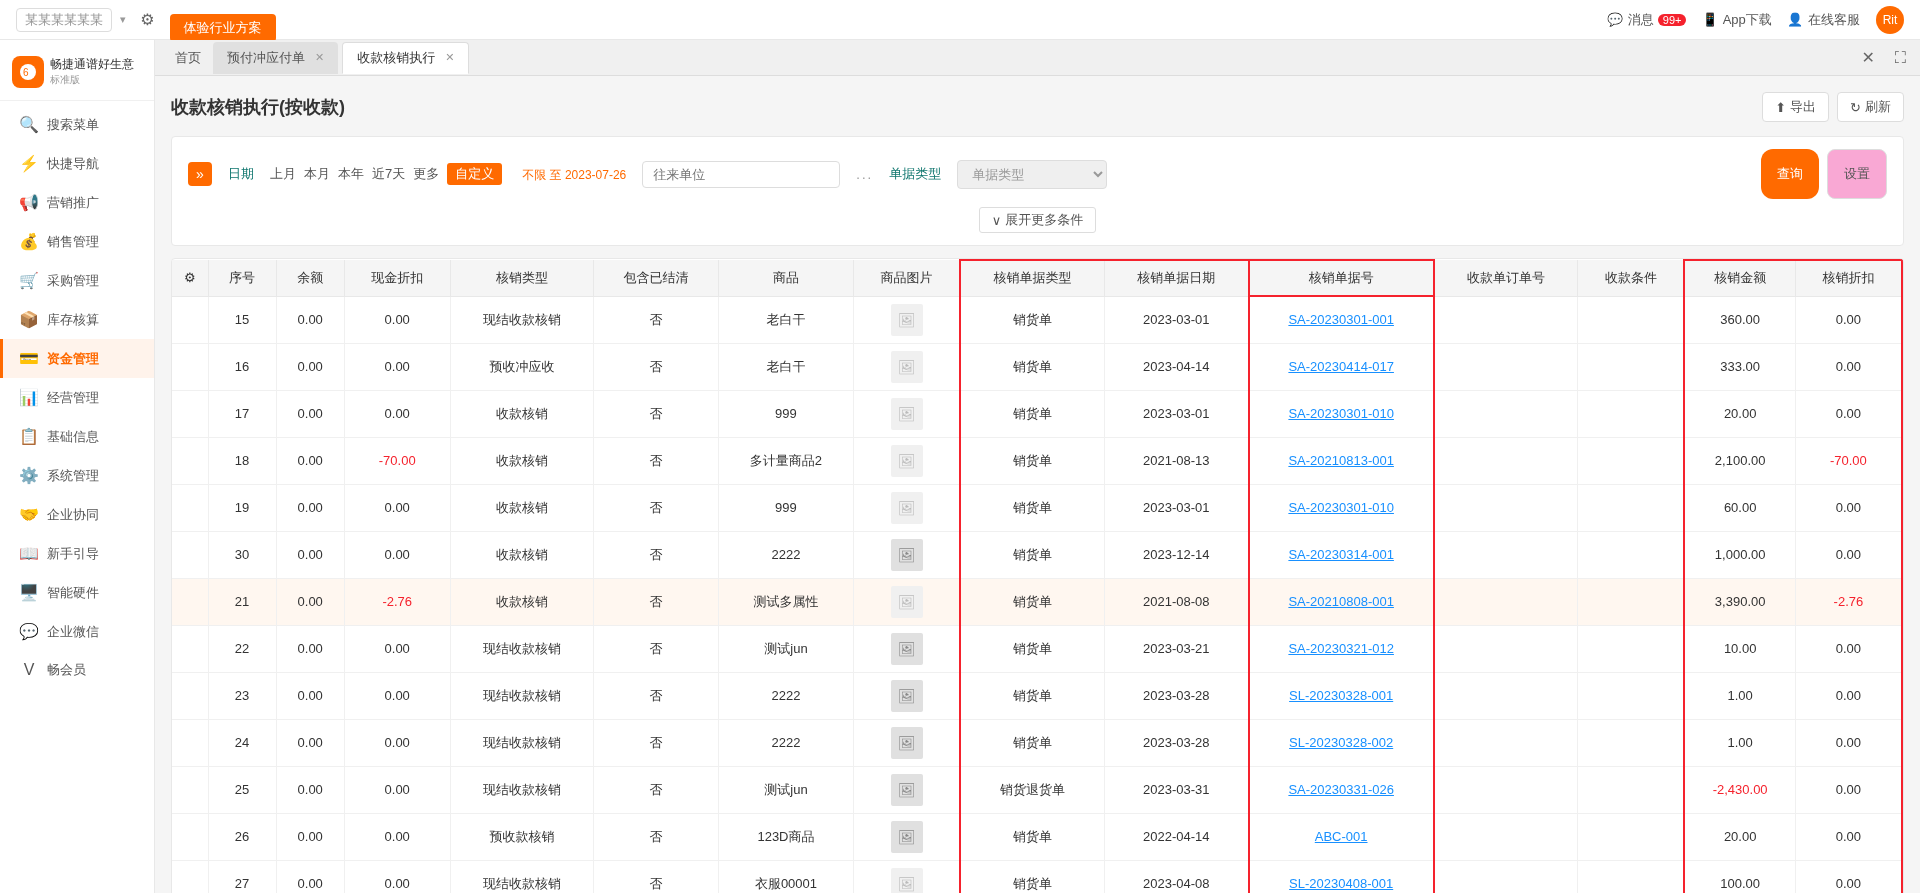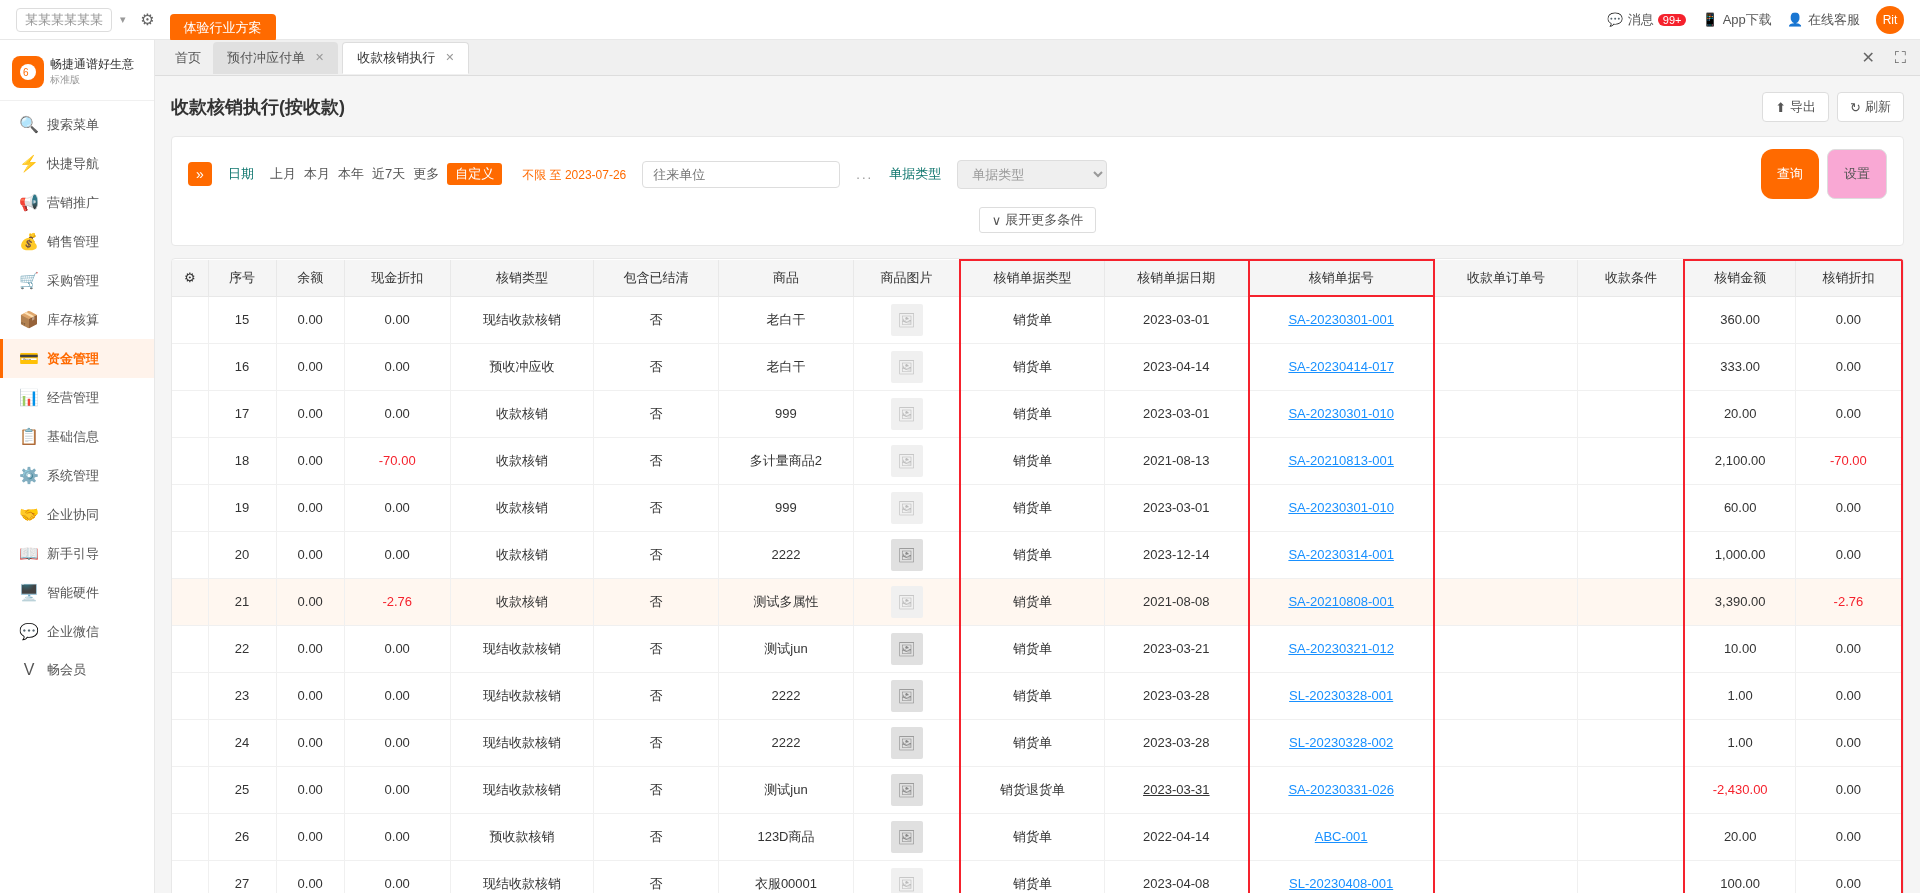--- a/index.html
+++ b/index.html
@@ -365,21 +365,21 @@
                   <td style="border-left: 2px solid rgb(245, 34, 45);">销货单</td>
                   <td style="border-right: 2px solid rgb(245, 34, 45);">2023-03-01</td>
                   <td style="border-left: 2px solid rgb(245, 34, 45); border-right: 2px solid rgb(245, 34, 45);"><a class="link" href="#">SA-20230301-010</a></td>
                   <td></td>
                   <td></td>
                   <td style="border-left: 2px solid rgb(245, 34, 45);">60.00</td>
                   <td style="border-right: 2px solid rgb(245, 34, 45);">0.00</td>
                 </tr>
                 <tr>
                   <td></td>
-                  <td>20</td>
+                  <td>30</td>
                   <td>0.00</td>
                   <td>0.00</td>
                   <td>收款核销</td>
                   <td>否</td>
                   <td>2222</td>
                   <td><div class="img-placeholder has-img">🖼</div></td>
                   <td style="border-left: 2px solid rgb(245, 34, 45);">销货单</td>
                   <td style="border-right: 2px solid rgb(245, 34, 45);">2023-12-14</td>
                   <td style="border-left: 2px solid rgb(245, 34, 45); border-right: 2px solid rgb(245, 34, 45);"><a class="link" href="#">SA-20230314-001</a></td>
                   <td></td>
@@ -458,21 +458,21 @@
                 <tr>
                   <td></td>
                   <td>25</td>
                   <td>0.00</td>
                   <td>0.00</td>
                   <td>现结收款核销</td>
                   <td>否</td>
                   <td>测试jun</td>
                   <td><div class="img-placeholder has-img">🖼</div></td>
                   <td style="border-left: 2px solid rgb(245, 34, 45);">销货退货单</td>
-                  <td style="border-right: 2px solid rgb(245, 34, 45); text-decoration: underline;">2023-03-31</td>
+                  <td style="border-right: 2px solid rgb(245, 34, 45);">2023-03-31</td>
                   <td style="border-left: 2px solid rgb(245, 34, 45); border-right: 2px solid rgb(245, 34, 45);"><a class="link" href="#">SA-20230331-026</a></td>
                   <td></td>
                   <td></td>
                   <td style="border-left: 2px solid rgb(245, 34, 45); color: rgb(245, 34, 45);">-2,430.00</td>
                   <td style="border-right: 2px solid rgb(245, 34, 45);">0.00</td>
                 </tr>
                 <tr>
                   <td></td>
                   <td>26</td>
                   <td>0.00</td>

